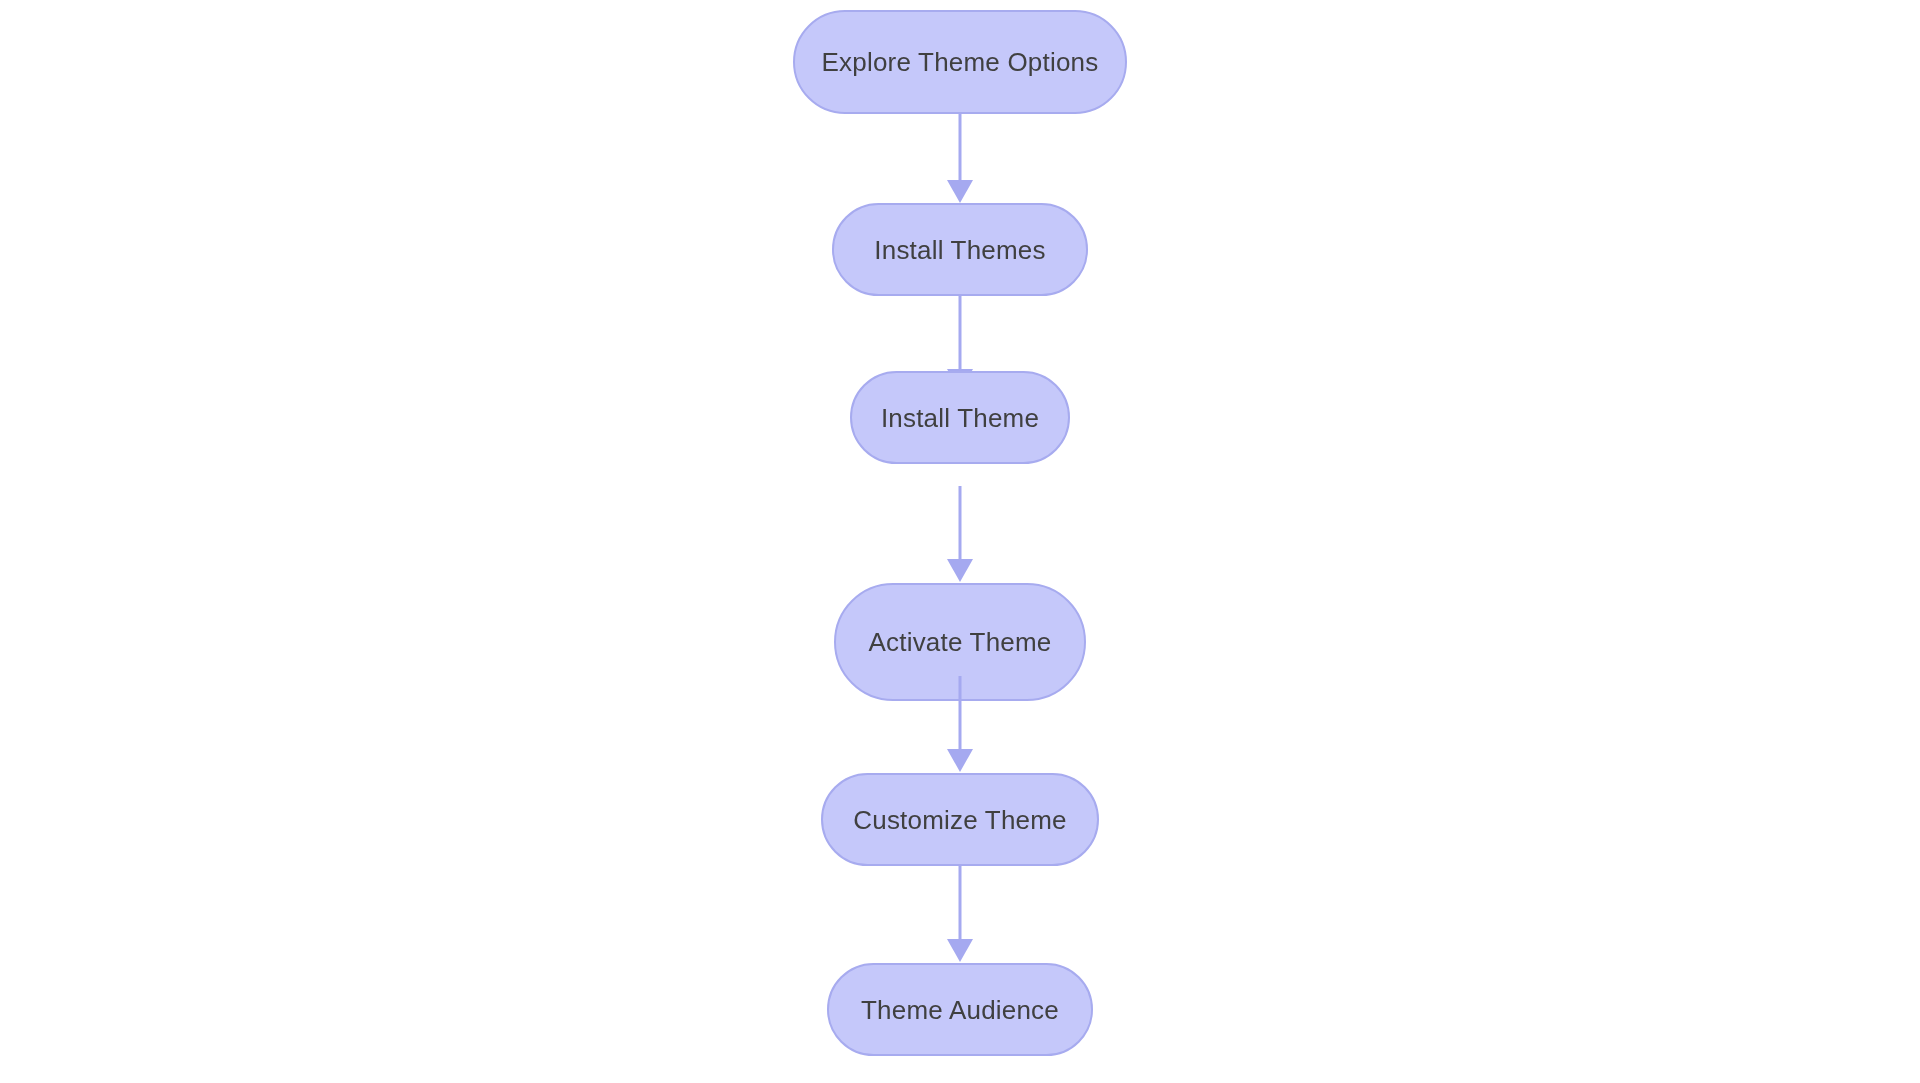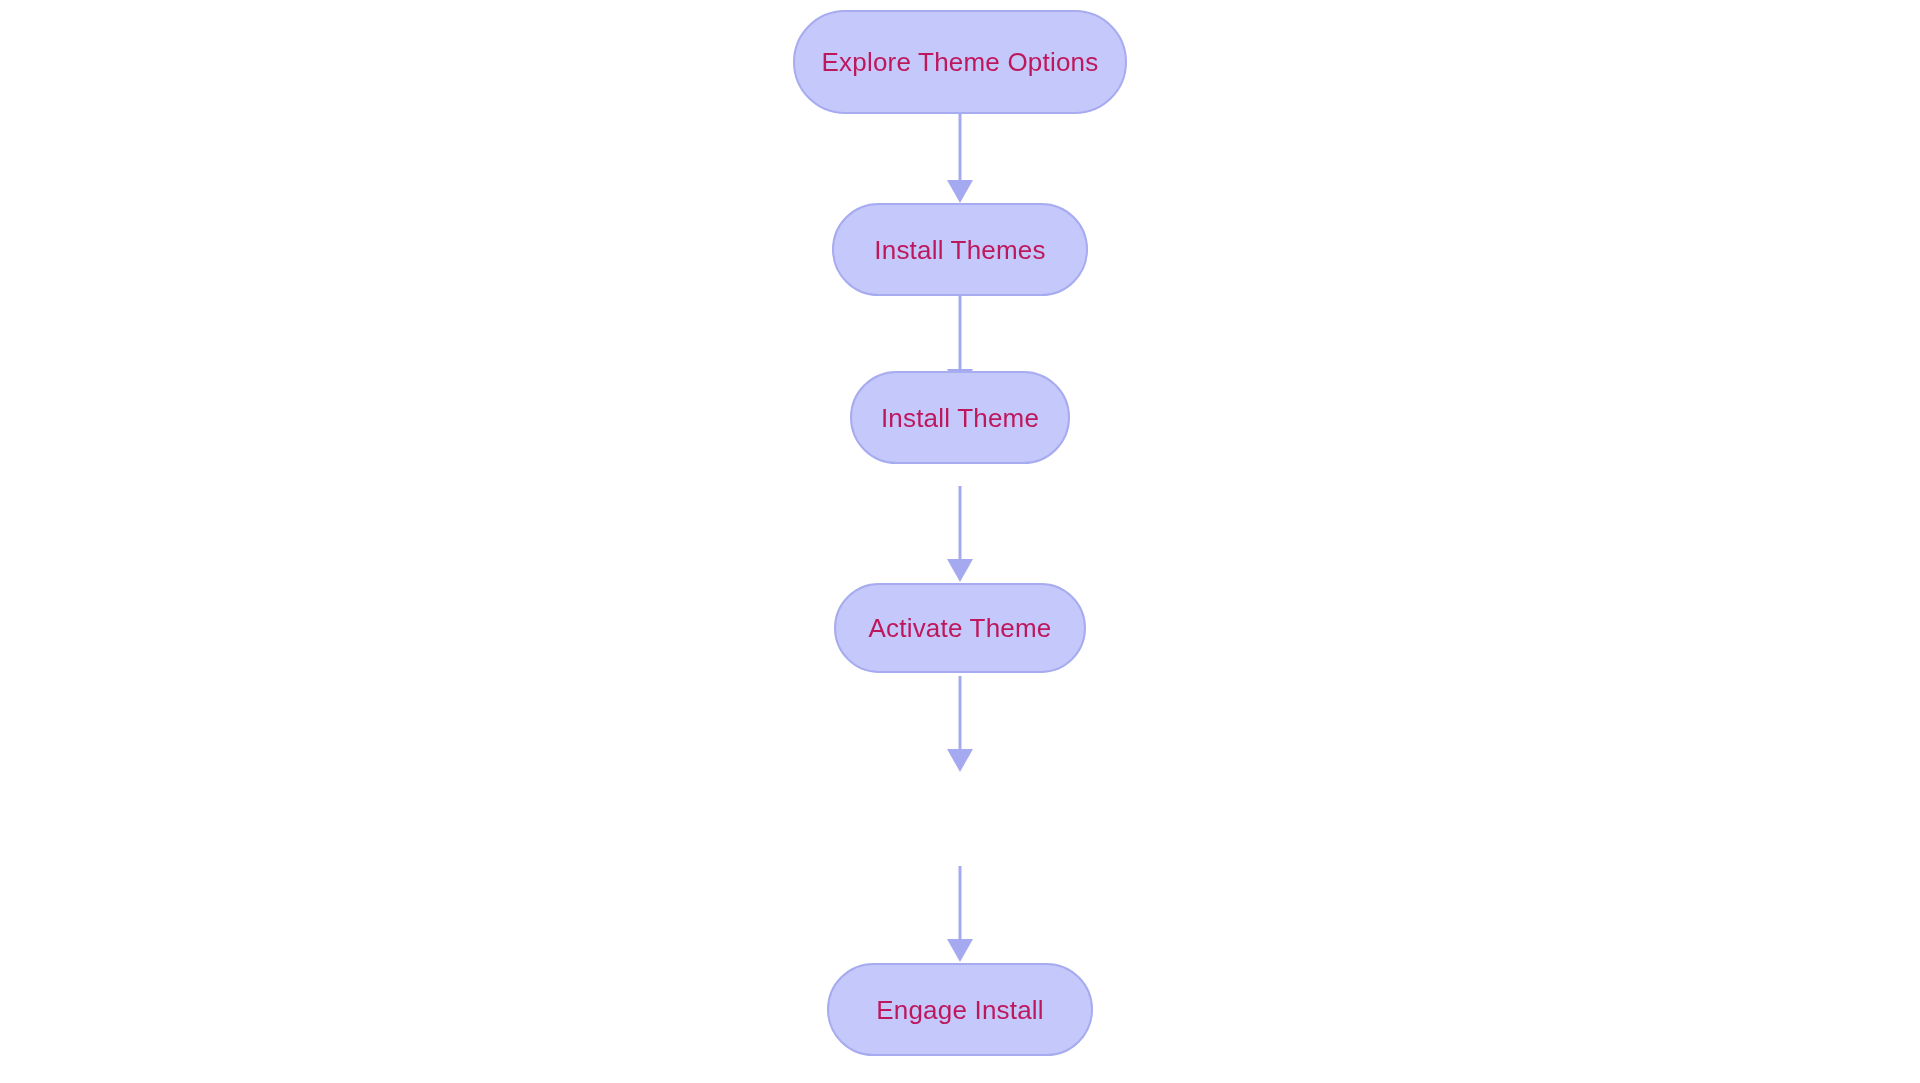--- a/index.html
+++ b/index.html
@@ -36,21 +36,21 @@
     color: #3333bb;
     font-size: 26px;
     font-weight: 400;
     letter-spacing: 0.2px;
     line-height: 1;
     white-space: nowrap;
     user-select: none;
   }
 
   .node-label {
-    color: #be185d;
+    color: #404040;
     font-size: 26px;
     line-height: 1;
     pointer-events: none;
   }
 
   .connector {
     position: absolute;
     left: 50%;
     transform: translateX(-50%);
     width: 30px;
@@ -103,36 +103,39 @@
     <span class="node-label">Install Theme</span>
   </div>
 
   <div class="connector" style="top:486px; height:97px;">
     <svg width="30" height="97" viewBox="0 0 30 97" xmlns="http://www.w3.org/2000/svg">
       <line class="conn-line" x1="15" y1="0" x2="15" y2="75"></line>
       <polygon class="conn-head" points="15,96 2,73 28,73"></polygon>
     </svg>
   </div>
 
-  <div class="node" style="top:583px; width:252px; height:90px;">
+  <div class="node" style="top:583px; width:252px; height:118px;">
     <span class="node-label">Activate Theme</span>
   </div>
 
   <div class="connector" style="top:676px; height:97px;">
     <svg width="30" height="97" viewBox="0 0 30 97" xmlns="http://www.w3.org/2000/svg">
       <line class="conn-line" x1="15" y1="0" x2="15" y2="75"></line>
       <polygon class="conn-head" points="15,96 2,73 28,73"></polygon>
     </svg>
   </div>
 
+  <div class="node" style="top:773px; width:278px; height:93px;">
+    <span class="node-label">Customize Theme</span>
+  </div>
 
   <div class="connector" style="top:866px; height:97px;">
     <svg width="30" height="97" viewBox="0 0 30 97" xmlns="http://www.w3.org/2000/svg">
       <line class="conn-line" x1="15" y1="0" x2="15" y2="75"></line>
       <polygon class="conn-head" points="15,96 2,73 28,73"></polygon>
     </svg>
   </div>
 
   <div class="node" style="top:963px; width:266px; height:93px;">
-    <span class="node-label">Engage Install</span>
+    <span class="node-label">Theme Audience</span>
   </div>
 
 </div>
 
 </body></html>

